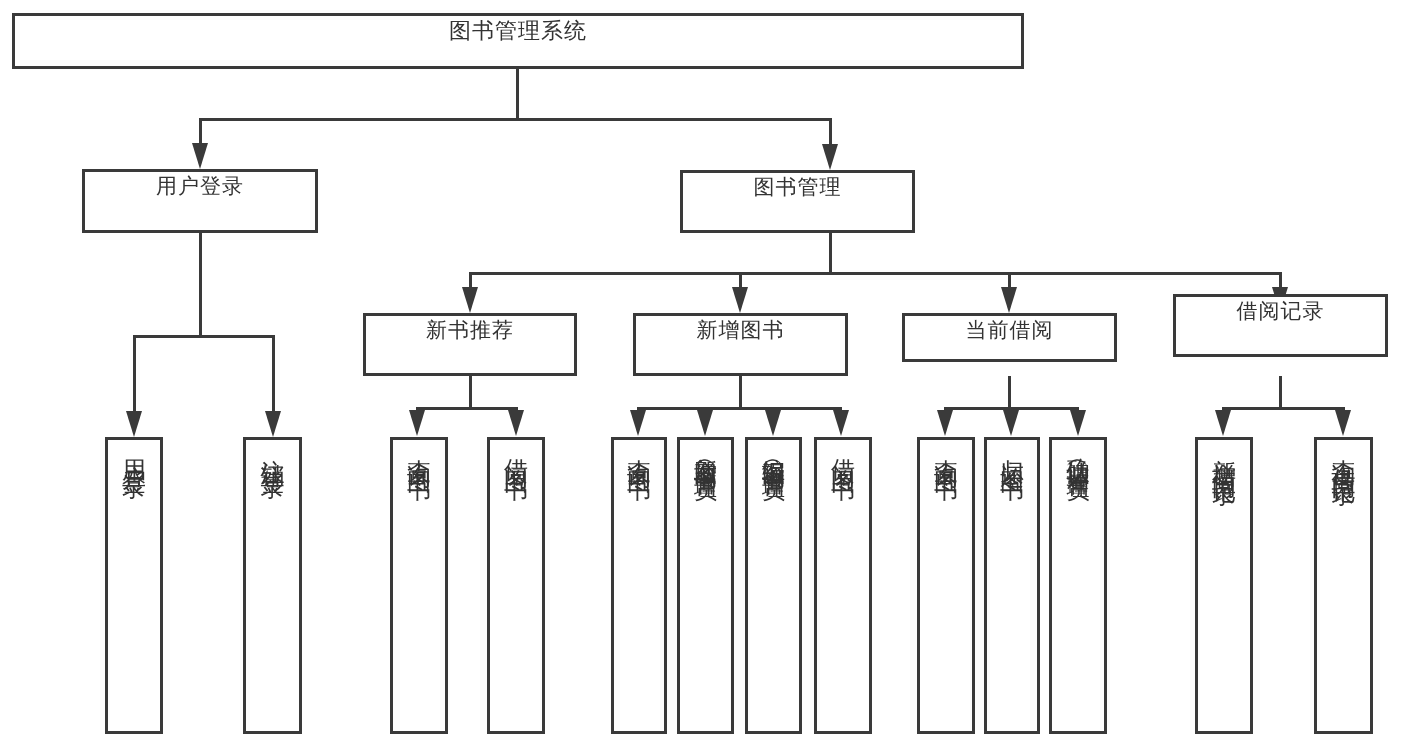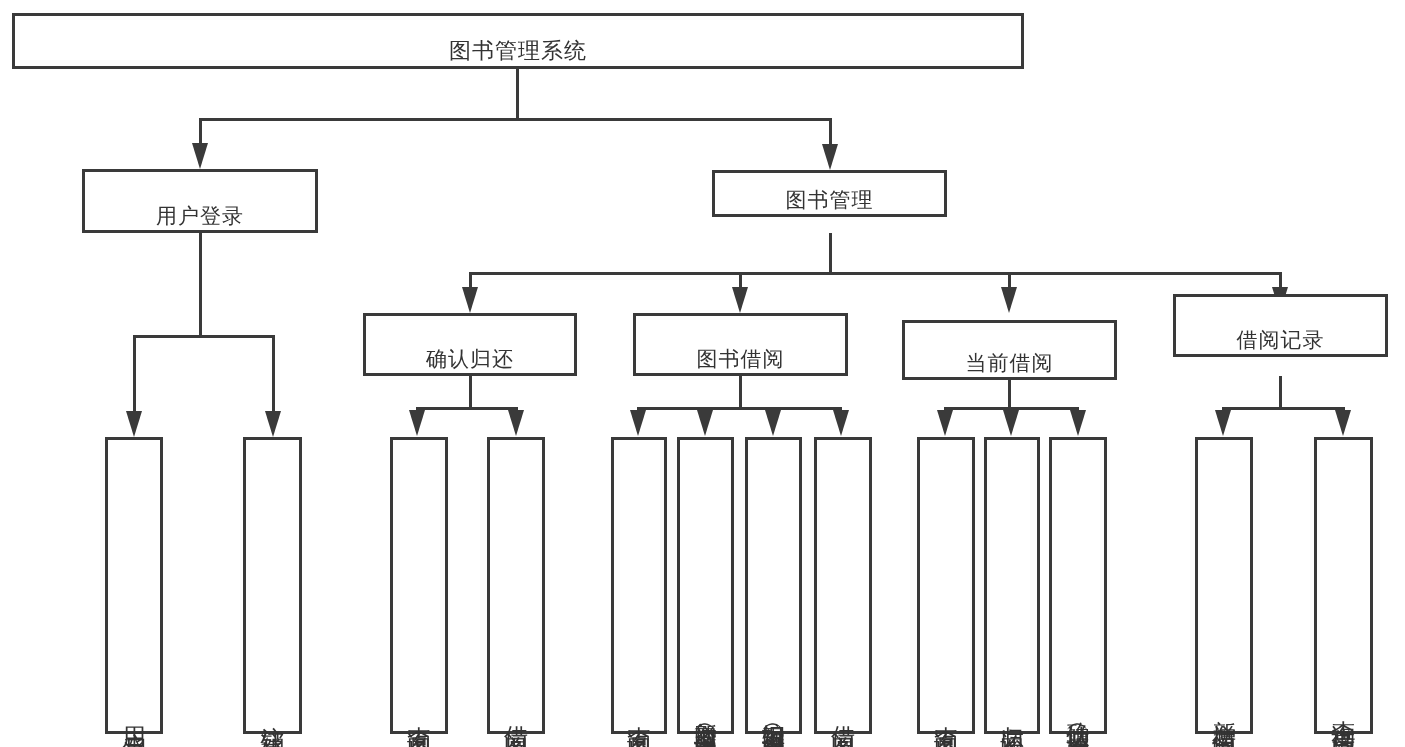--- a/index.html
+++ b/index.html
@@ -16,21 +16,21 @@
     background: var(--background);
     font-family: "Liberation Sans", sans-serif;
     overflow: hidden;
   }
   .node {
     position: absolute;
     box-sizing: border-box;
     border: 3px solid var(--line);
     background: var(--background);
     display: flex;
-    align-items: flex-end;
+    align-items: flex-start;
     justify-content: center;
     color: var(--text);
   }
   .node.hlabel { font-size: 21px; letter-spacing: 1px; }
   .leaf span.vtext {
     writing-mode: vertical-rl;
     text-orientation: mixed;
     font-size: 24px;
     line-height: 1;
     letter-spacing: 6px;
@@ -109,31 +109,31 @@
   <div class="arr" style="left:1215px;top:410px"></div>
   <div class="arr" style="left:1335px;top:410px"></div>
 
   <div class="node hlabel" style="left:12px;top:13px;width:1012px;height:56px;font-size:22px">
     <span>图书管理系统</span>
   </div>
 
   <div class="node hlabel" style="left:82px;top:169px;width:236px;height:64px">
     <span>用户登录</span>
   </div>
-  <div class="node hlabel" style="left:712px;top:170px;width:235px;height:47px">
+  <div class="node hlabel" style="left:680px;top:170px;width:235px;height:63px">
     <span>图书管理</span>
   </div>
 
   <div class="node hlabel" style="left:363px;top:313px;width:214px;height:63px">
-    <span>确认归还</span>
+    <span>新书推荐</span>
   </div>
   <div class="node hlabel" style="left:633px;top:313px;width:215px;height:63px">
-    <span>图书借阅</span>
+    <span>新增图书</span>
   </div>
-  <div class="node hlabel" style="left:902px;top:320px;width:215px;height:60px">
+  <div class="node hlabel" style="left:902px;top:313px;width:215px;height:49px">
     <span>当前借阅</span>
   </div>
   <div class="node hlabel" style="left:1173px;top:294px;width:215px;height:63px">
     <span>借阅记录</span>
   </div>
 
   <div class="node leaf" style="left:105px;top:437px;width:58px;height:297px">
     <span class="vtext">用户登录</span>
   </div>
   <div class="node leaf" style="left:243px;top:437px;width:59px;height:297px">

